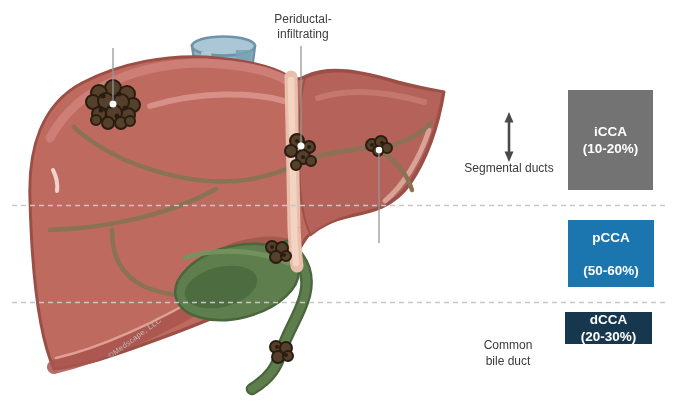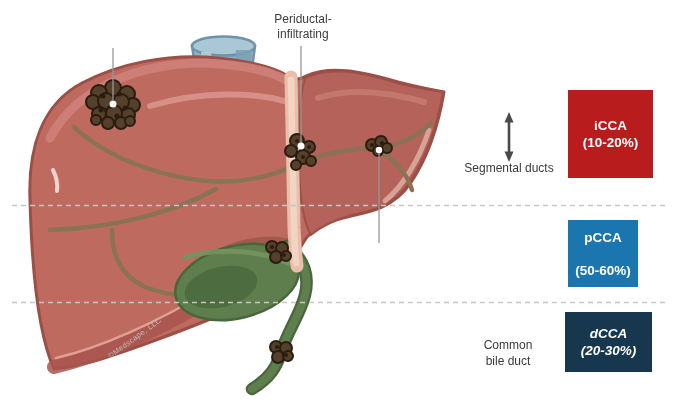--- a/index.html
+++ b/index.html
@@ -207,28 +207,28 @@
   </div>
 
   <div class="rlbl" style="left:441px;top:160px;width:136px;">Segmental ducts</div>
 
 
   <div class="rlbl" style="left:448px;top:304px;width:120px;margin-top:33px;">
     <span>Common</span>
     <span>bile duct</span>
   </div>
 
-  <div class="box" style="left: 568px; top: 90px; width: 85px; height: 88px; background-color: #b91c1c;">
+  <div class="box" style="left: 568px; top: 90px; width: 85px; height: 100px; background-color: #737373;">
     <span>iCCA</span>
     <span>(10-20%)</span>
   </div>
 
-  <div class="box" style="left: 568px; top: 220px; width: 70px; height: 67px; background-color: rgb(27, 118, 176); gap: 16px;">
+  <div class="box" style="left: 568px; top: 220px; width: 86px; height: 67px; background-color: rgb(27, 118, 176); gap: 16px;">
     <span>pCCA</span>
     <span>(50-60%)</span>
   </div>
 
-  <div class="box" style="left: 565px; top: 312px; width: 87px; height: 60px; background-color: rgb(23, 55, 78); font-style: italic;">
+  <div class="box" style="left: 565px; top: 312px; width: 87px; height: 32px; background-color: rgb(23, 55, 78);">
     <span>dCCA</span>
     <span>(20-30%)</span>
   </div>
 
 </div>
 
 </body></html>

